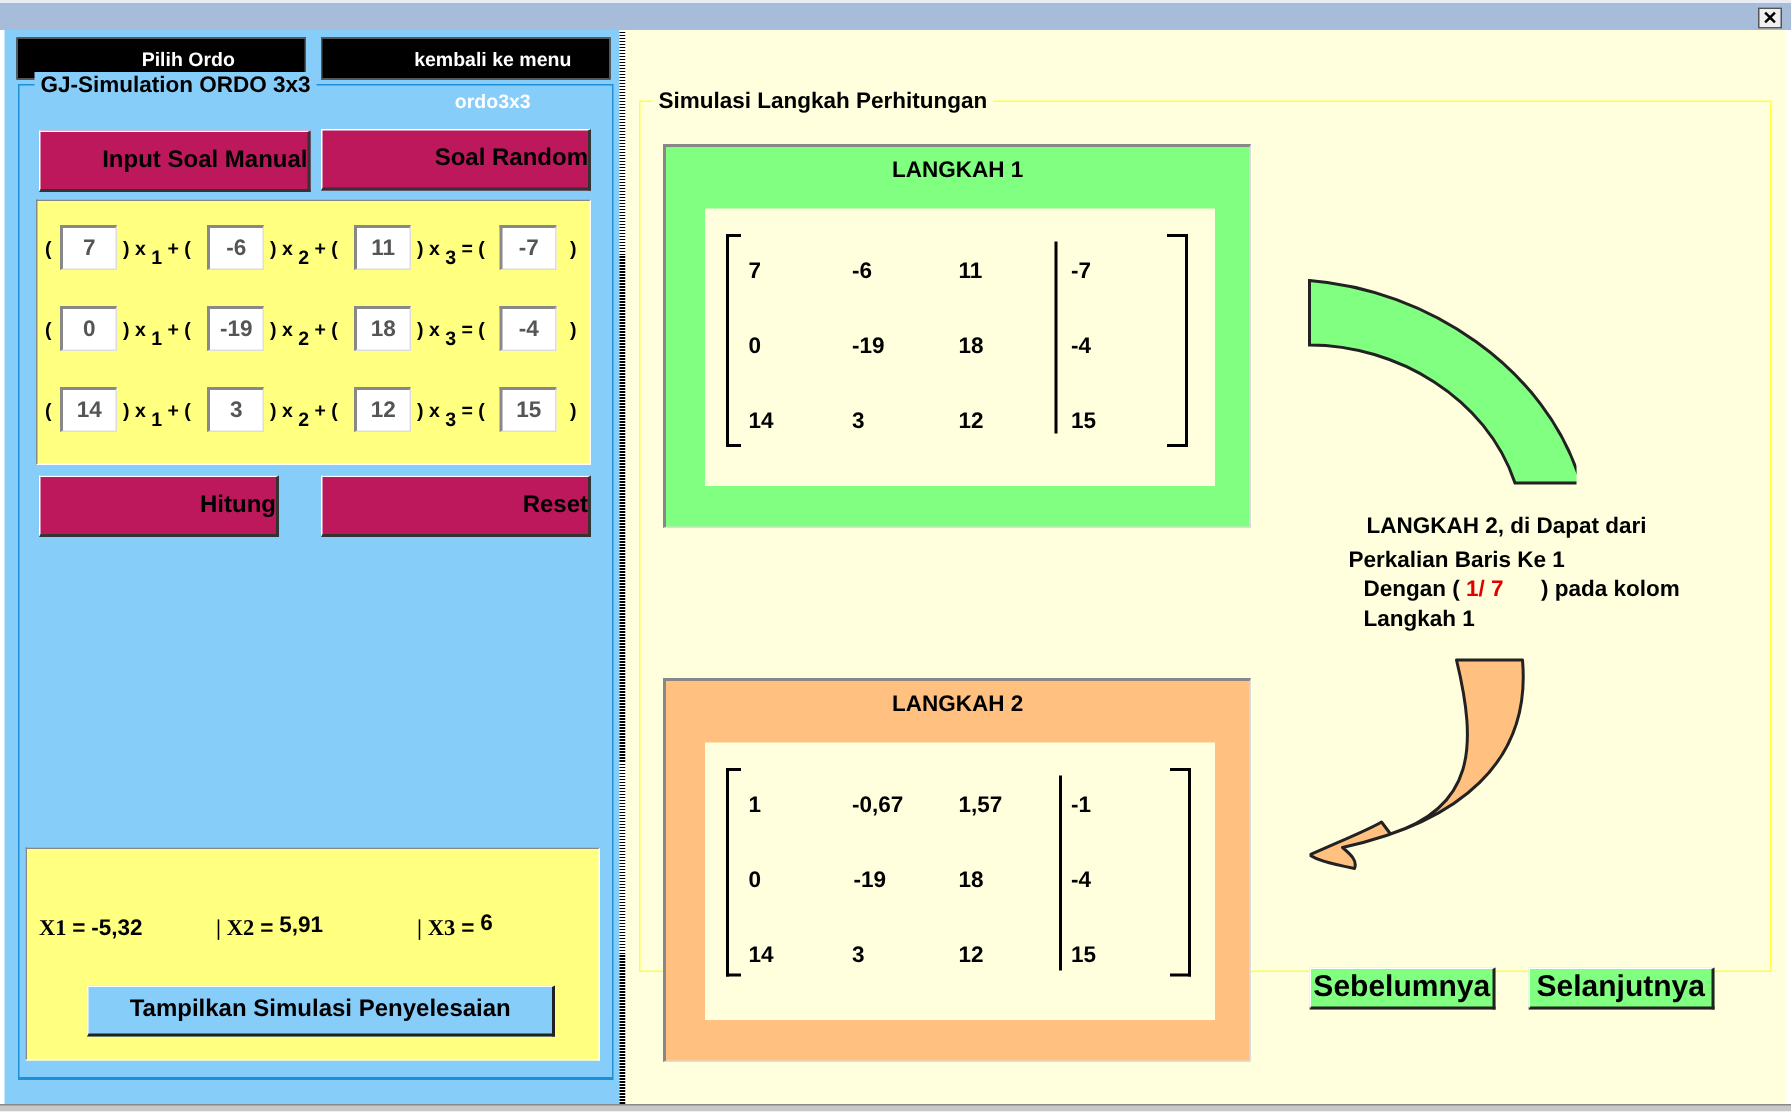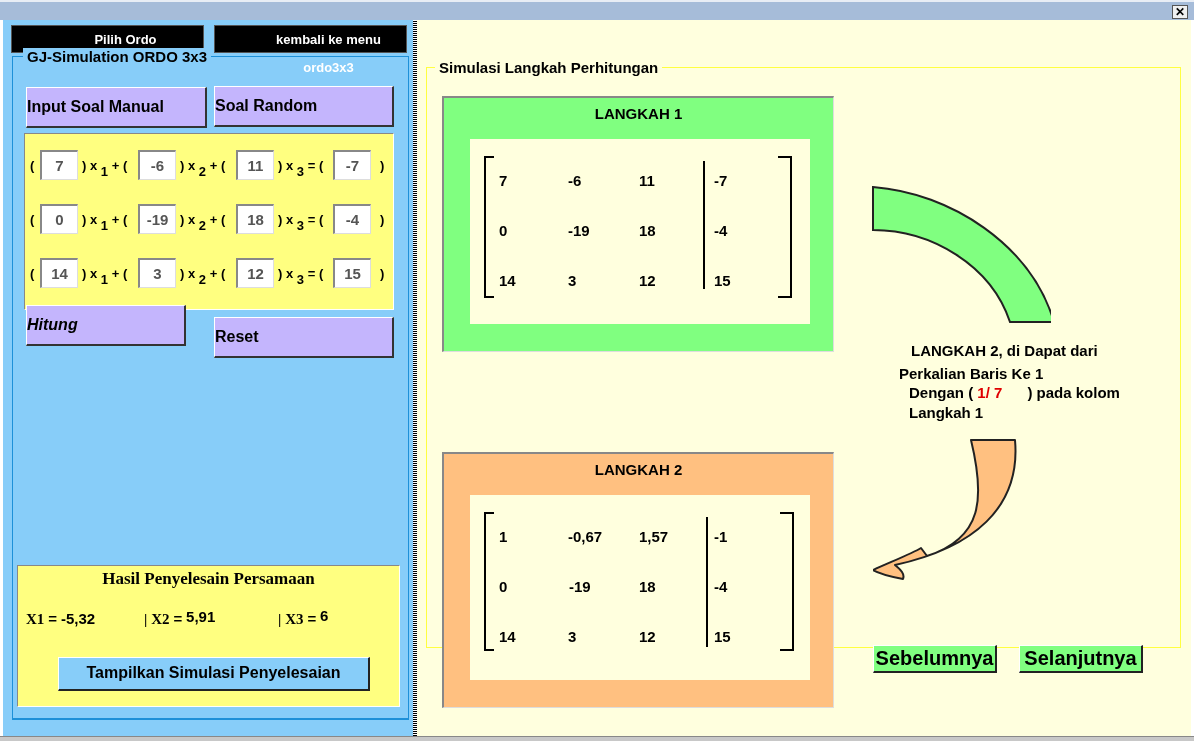--- a/index.html
+++ b/index.html
@@ -13,21 +13,21 @@
   .splitter { position: absolute; left: 413px; top: 20px; width: 4px; height: 716px;
     background: repeating-linear-gradient(0deg, #000 0 1px, #fff 1px 2px); }
   .right-pane { position: absolute; left: 417px; top: 20px; width: 774px; height: 716px; background: #ffffde; }
   .bottom-edge { position: absolute; left: 0; top: 736px; width: 1194px; height: 5px; background: #c8c8c8; border-top: 1px solid #888; }
 
   .black-btn { position: absolute; top: 5px; height: 28px; background: #000; color: #fff; font-size: 13px; line-height: 28px; text-align: center; border: 1px solid #555; cursor: pointer; padding-left: 36px; }
 
   .group-left { position: absolute; left: 9px; top: 36px; width: 397px; height: 664px; border: 1px solid #1e90d8; border-bottom: 2px solid #1e90d8; }
   .group-title-left { position: absolute; left: 10px; top: -9px; background: #87cdf9; padding: 0 4px; font-size: 15px; line-height: 18px; }
 
-  .yellow-btn { position: absolute; background: #c4b5fd; border-top: 1px solid #fff; border-left: 1px solid #fff; border-right: 2px solid #333; border-bottom: 2px solid #333; font-size: 16px; text-align: left; cursor: pointer; }
+  .yellow-btn { position: absolute; background: #be185d; border-top: 1px solid #fff; border-left: 1px solid #fff; border-right: 2px solid #333; border-bottom: 2px solid #333; font-size: 16px; text-align: right; cursor: pointer; }
 
   .eq-panel { position: absolute; left: 24px; top: 133px; width: 370px; height: 177px; background: #ffff80; border: 1px solid #888; border-right-color: #fff; border-bottom-color: #fff; }
   .eq-row { position: absolute; left: 5px; height: 30px; font-size: 13px; }
   .eq-row span { position: absolute; top: 8px; white-space: nowrap; }
   .eq-row .sub { font-size: 13px; position: relative; top: 6px; }
   .coef { position: absolute; top: 0; width: 38px; height: 30px; background: #fff; border-top: 2px solid #888; border-left: 2px solid #888; border-right: 1px solid #ddd; border-bottom: 1px solid #ddd; font-size: 15px; color: #555; text-align: center; line-height: 24px; font-family: "Liberation Sans", sans-serif; font-weight: bold; }
 
   .result-panel { position: absolute; left: 17px; top: 565px; width: 383px; height: 142px; background: #ffff80; border: 1px solid #888; border-right-color: #fff; border-bottom-color: #fff; }
   .result-title { position: absolute; left: 0; top: 3px; width: 100%; text-align: center; font-family: "Liberation Serif", serif; font-size: 17px; }
   .res { position: absolute; top: 44px; font-size: 14px; white-space: nowrap; }
@@ -103,25 +103,24 @@
       <span style="left:52px;"><b>)</b> <b>x</b> <b class="sub">1</b> <b>+</b> <b>(</b></span>
       <input class="coef" style="left: 108px;" value="3">
       <span style="left:150px;"><b>)</b> <b>x</b> <b class="sub">2</b> <b>+</b> <b>(</b></span>
       <input class="coef" style="left: 206px;" value="12">
       <span style="left:248px;"><b>)</b> <b>x</b> <b class="sub">3</b> <b>=</b> <b>(</b></span>
       <input class="coef" style="left: 303px;" value="15">
       <span style="left:350px;">)</span>
     </div>
   </div>
 
-  <div class="yellow-btn" style="left:23px;top:285px;width:160px;height:41px;line-height:38px;font-style:italic;">Hitung</div>
+  <div class="yellow-btn" style="left:23px;top:297px;width:160px;height:41px;line-height:38px;">Hitung</div>
   <div class="yellow-btn" style="left:211px;top:297px;width:180px;height:41px;line-height:38px;">Reset</div>
 
   <div class="result-panel" style="left:14px;top:545px;">
-    <div class="result-title">Hasil Penyelesain Persamaan</div>
     <div class="res" style="left:8px;">
       <span class="lbl">X1</span>&nbsp;<span class="val">=</span>&nbsp;<span class="val">-5,32</span>
     </div>
     <div class="res" style="left:126px;">
       <span class="lbl">|</span>&nbsp;<span class="lbl">X2</span>&nbsp;<span class="val">=</span>&nbsp;<span class="val" style="position:relative;top:-2px;">5,91</span>
     </div>
     <div class="res" style="left:260px;">
       <span class="lbl">|</span>&nbsp;<span class="lbl">X3</span>&nbsp;<span class="val">=</span>&nbsp;<span class="val" style="position:relative;top:-3px;">6</span>
     </div>
     <div class="blue-btn">Tampilkan Simulasi Penyelesaian</div>

